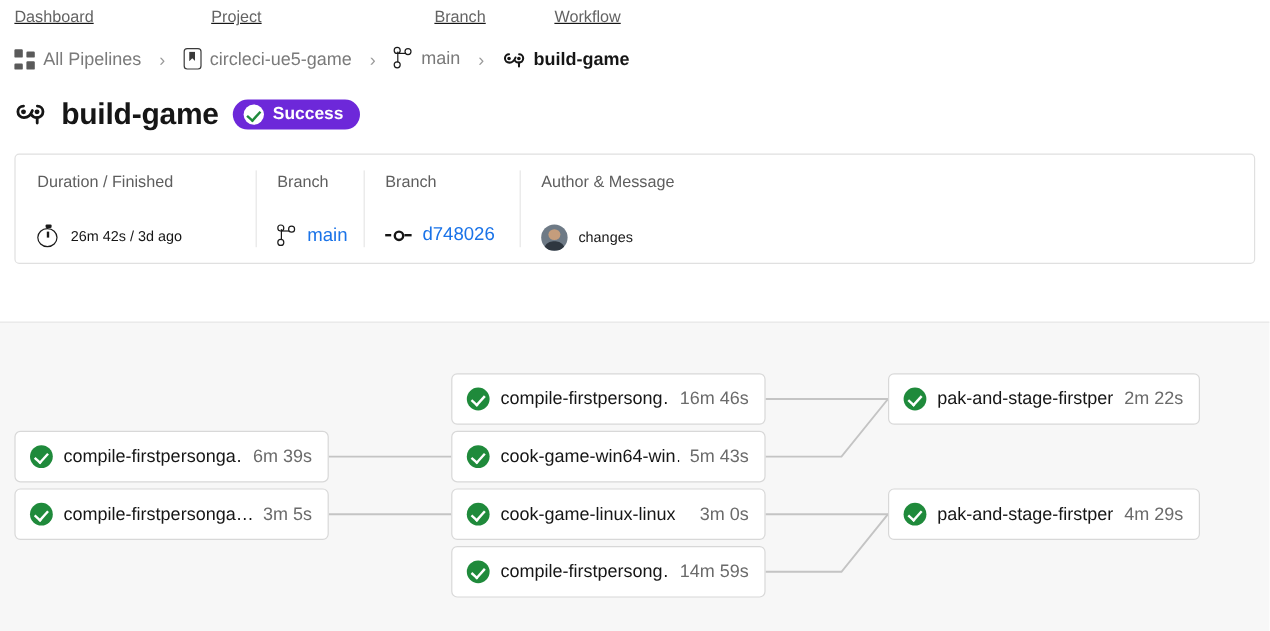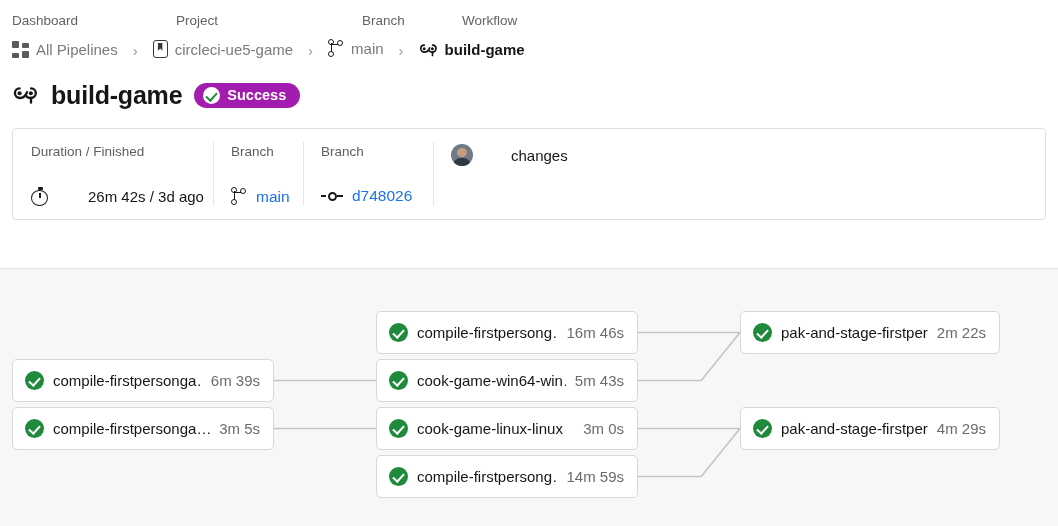--- a/index.html
+++ b/index.html
@@ -9,21 +9,21 @@
     height: 526px;
     background: #ffffff;
     font-family: "Liberation Sans", sans-serif;
     color: #161616;
     overflow: hidden;
     position: relative;
   }
 
   
   .breadcrumb-wrap { padding: 6px 12px 0 12px; }
-  .crumb-labels { display: flex; align-items: flex-end; height: 22px; }
+  .crumb-labels { display: flex; align-items: flex-start; height: 22px; text-decoration: underline; }
   .crumb-label {
     font-size: 13.5px;
     color: #636363;
     white-space: nowrap;
   }
   .crumb-labels .cl-dashboard { width: 124px; }
   .crumb-labels .cl-project   { width: 186px; margin-left: 40px; }
   .crumb-labels .cl-branch    { width: 100px; }
   .crumb-labels .cl-workflow  { width: 120px; }
 
@@ -64,21 +64,21 @@
   }
 
   
   .title-row {
     display: flex; align-items: center; gap: 12px;
     padding: 0 12px; margin-top: 20px; height: 34px;
   }
   .wf-title { font-size: 25px; font-weight: bold; color: #161616; letter-spacing: -0.2px; }
   .badge {
     display: inline-flex; align-items: center; gap: 7px;
-    background: #a21caf; color: #fff;
+    background: #6d28d9; color: #fff;
     border-radius: 13px; padding: 4px 14px 4px 9px;
     font-size: 14.5px; font-weight: bold;
   }
   .badge-check {
     width: 17px; height: 17px; border-radius: 50%;
     background: #fff; position: relative; flex: none;
   }
   .badge-check:after {
     content: ""; position: absolute; left: 5px; top: 3.5px;
     width: 5px; height: 9px;
@@ -104,21 +104,21 @@
     width: 1px; background: #e6e6e6;
   }
   .col-duration { width: 200px; }
   .col-branch   { width: 90px; }
   .col-commit   { width: 130px; }
   .col-author   { width: 260px; }
   .card-head {
     font-size: 13.5px; color: #5e5e5e; margin-bottom: 28px; white-space: nowrap;
   }
   .card-body { display: flex; align-items: center; gap: 9px; white-space: nowrap; }
-  .card-val { font-size: 15px; color: #161616; margin-left: 29px; }
+  .card-val { font-size: 12px; color: #161616; }
   .card-link { font-size: 15.5px; color: #1a73e8; }
 
   
   .stopwatch { width: 19px; height: 19px; position: relative; flex: none; }
   .stopwatch .face {
     position: absolute; left: 0; top: 3px; width: 17px; height: 16px;
     border: 1.8px solid #1a1a1a; border-radius: 50%;
   }
   .stopwatch .stem {
     position: absolute; left: 6.5px; top: 0px; width: 5px; height: 3px;
@@ -357,20 +357,21 @@
             <span class="bar bl"></span>
             <span class="dot"></span>
             <span class="bar br"></span>
           </span>
       </span>
       <a class="card-link" href="#" style="text-decoration:none">d748026</a>
     </div>
   </div>
 
   <div class="card-col col-author">
+    <div class="card-head">Author &amp; Message</div>
     <div class="card-body">
       <span class="avatar"></span>
       <span class="card-val">changes</span>
     </div>
   </div>
 
 </div>
 
 <div class="graph">
   <div class="graph-inner" id="graph-inner">

